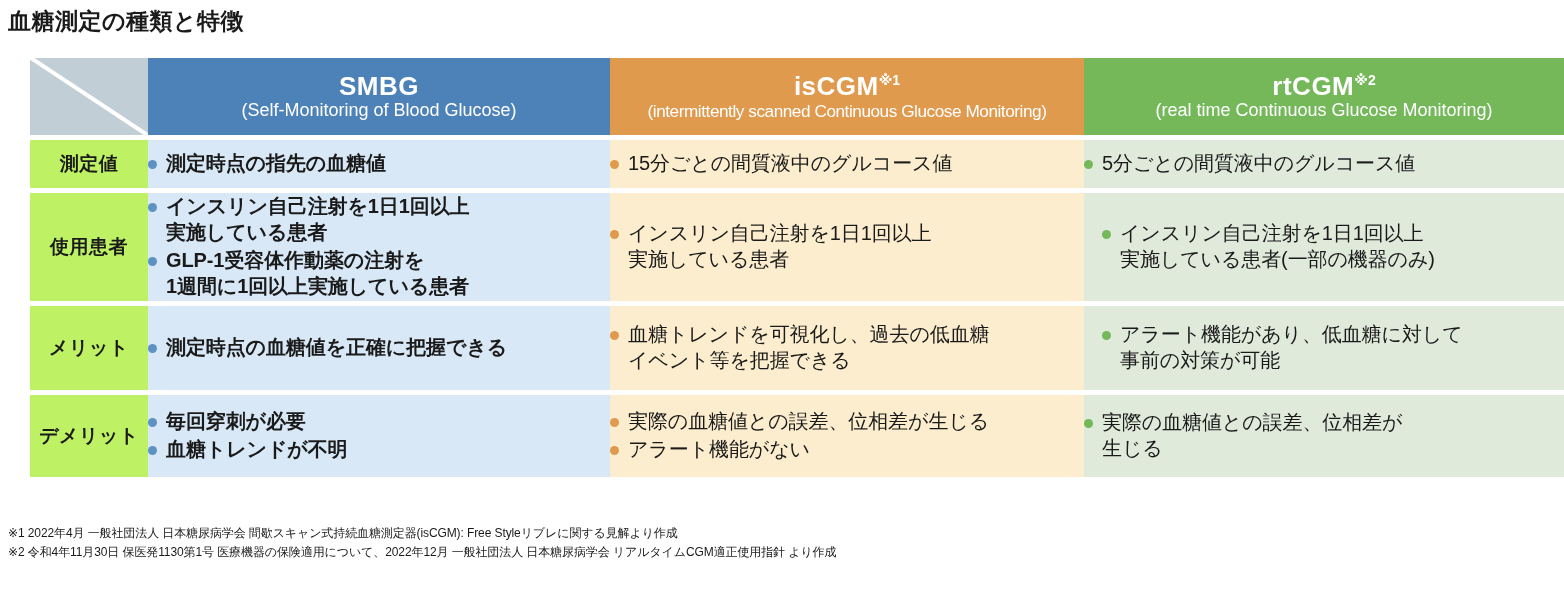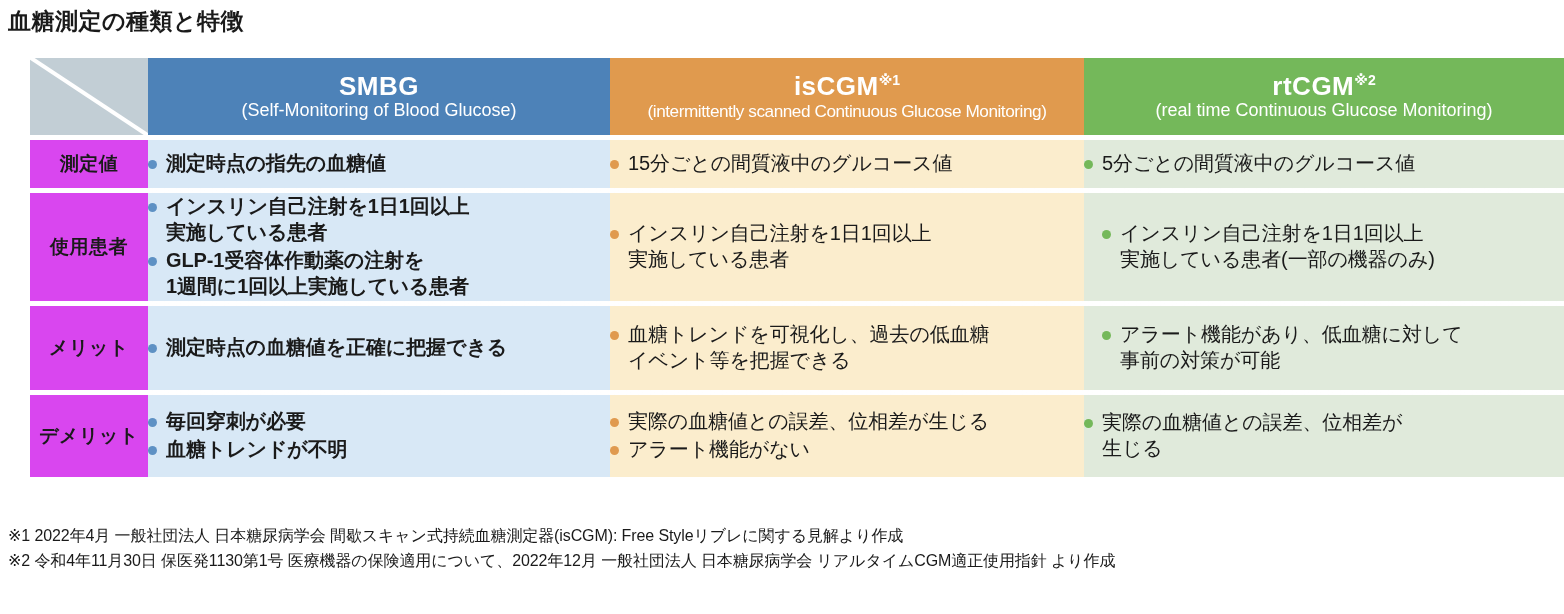--- a/index.html
+++ b/index.html
@@ -106,21 +106,21 @@
     top: -12%;
     width: 135%;
     height: 4px;
     background: #ffffff;
     transform: rotate(33.5deg);
     transform-origin: left top;
   }
 
   
   .rowlabel {
-    background: #d946ef;
+    background: #bef264;
     text-align: center;
     font-size: 19px;
     font-weight: bold;
     color: #1a1a1a;
     letter-spacing: 0.5px;
   }
 
   
   .cell {
     position: relative;
@@ -177,21 +177,21 @@
   }
 
   
   #footnotes {
     position: absolute;
     left: 8px;
     top: 524px;
     width: 1550px;
   }
   #footnotes .fn {
-    font-size: 16px;
+    font-size: 12px;
     line-height: 1.55;
     color: #1a1a1a;
     white-space: nowrap;
     letter-spacing: -0.1px;
   }
 </style>
 </head>
 <body>
 
 <div id="page-title">血糖測定の種類と特徴</div>

